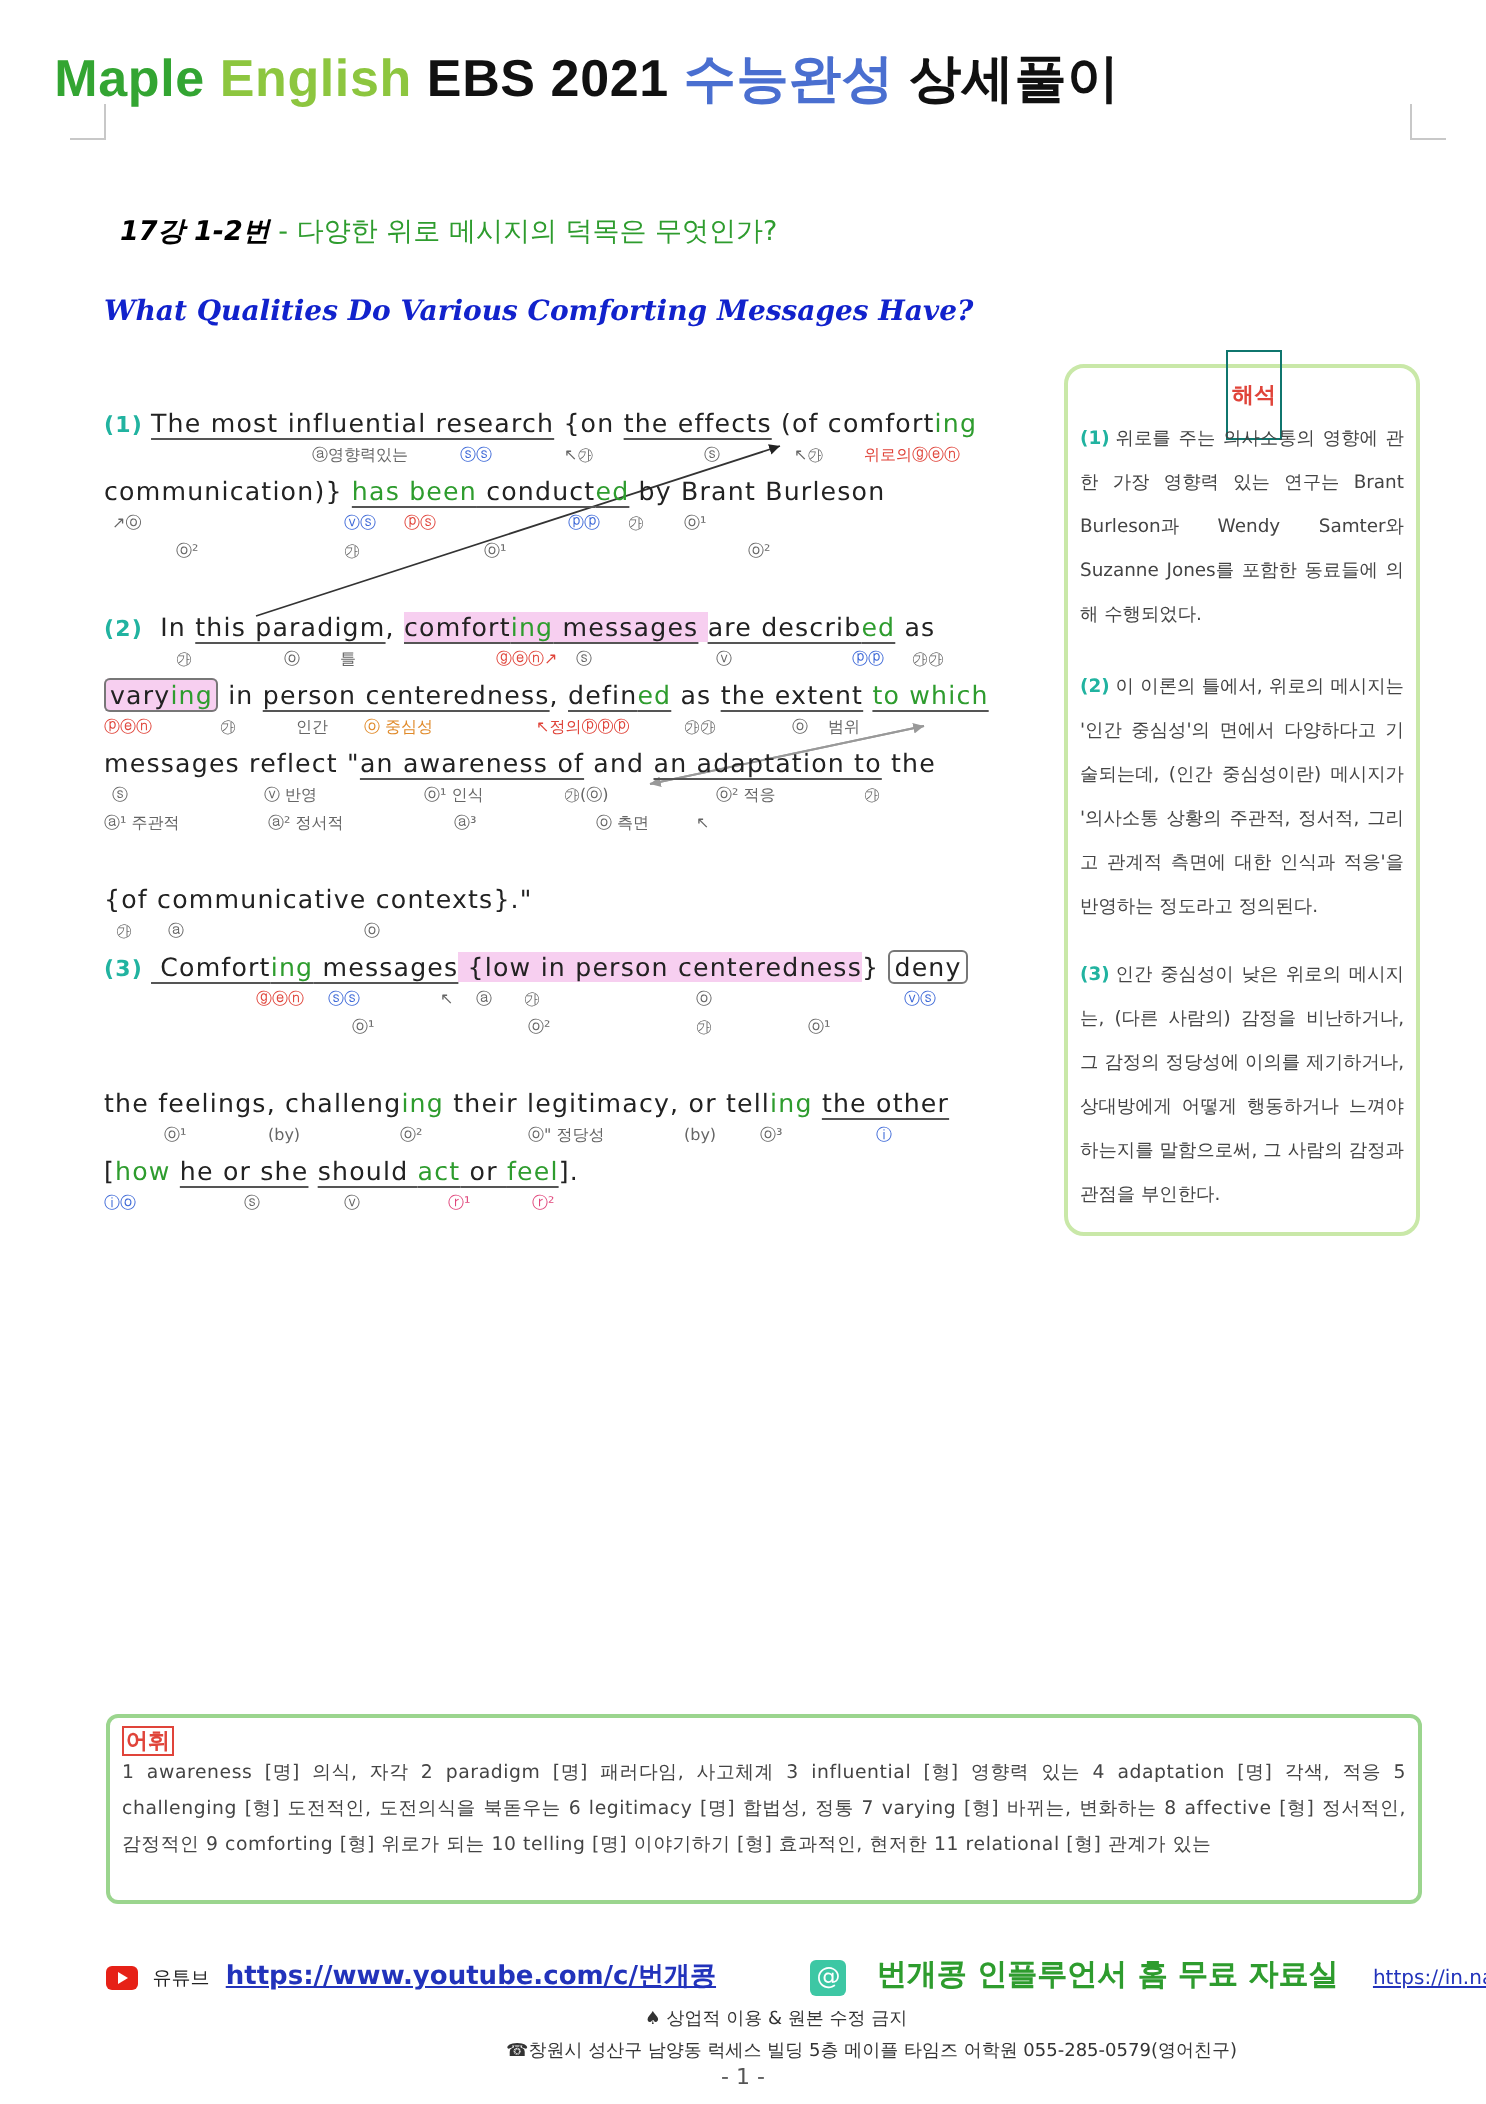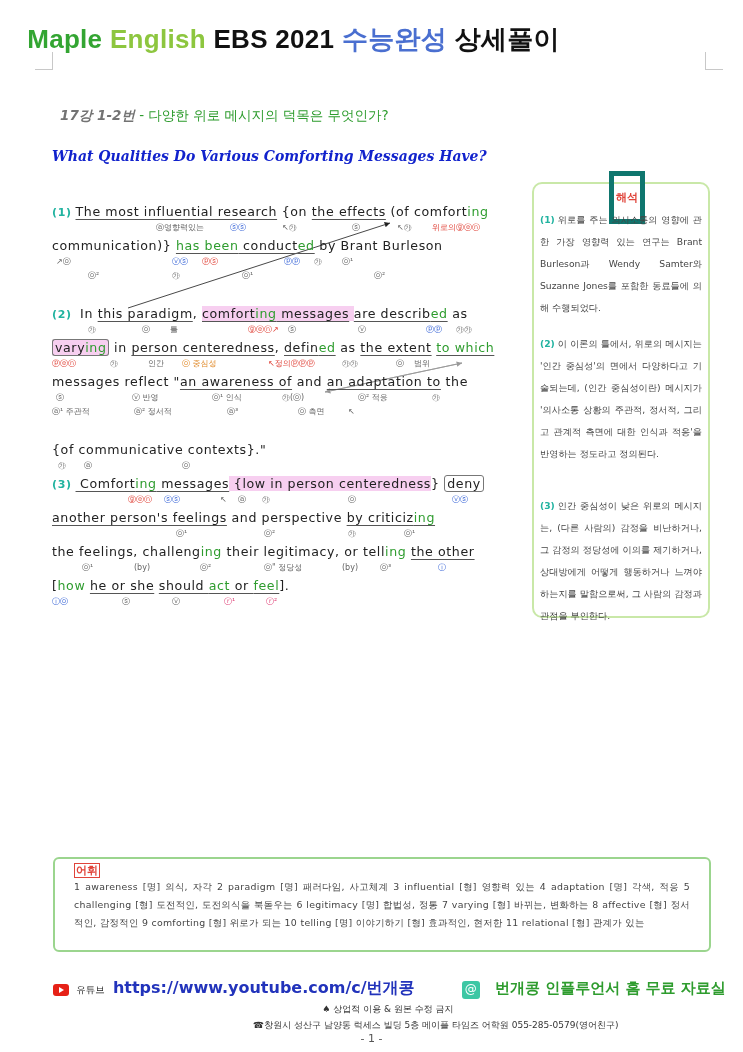--- a/index.html
+++ b/index.html
@@ -12,21 +12,21 @@
     .h-english { color: #8dc63f; }
     .h-ebs { color: #111; }
     .h-suneung { color: #4a6fd0; }
     .h-detail { color: #111; }
 
     .crop { position: absolute; width: 18px; height: 18px; border-color: #c8c8c8; border-style: solid; }
     .crop-tl { top: 52px; left: 35px; border-width: 0 1px 1px 0; }
     .crop-tr { top: 52px; left: 705px; border-width: 0 0 1px 1px; }
 
     .subtitle { position: absolute; top: 107px; left: 60px; font-size: 13.5px; }
-    .subtitle .num { color: #737373; font-weight: bold; font-style: italic; }
+    .subtitle .num { color: #000000; font-weight: bold; font-style: italic; }
     .subtitle .ko { color: #2e9c2e; }
 
     .en-title { position: absolute; top: 148px; left: 52px; font-family: "DejaVu Serif", serif;
       font-weight: bold; font-style: italic; color: #1122cc; font-size: 14px; }
 
     .passage { position: absolute; top: 202px; left: 52px; width: 440px; }
     .line { height: 34px; position: relative; white-space: nowrap; }
     .en { font-family: "DejaVu Sans", sans-serif; font-size: 12.6px; letter-spacing: 0.6px; color: #222; line-height: 20px; height: 20px; display: block; }
     .ann { font-size: 8px; color: #666; line-height: 12px; height: 12px; display: block; position: relative; }
     .ann span { position: absolute; top: 0; }
@@ -38,35 +38,35 @@
     .red { color: #e0443a; }
     .blue { color: #3f6ad8; }
     .orange { color: #e08a2a; }
     .pinkc { color: #e0447a; }
 
     .arrow-svg { position: absolute; left: 0; top: 0; width: 743px; height: 1052px; pointer-events: none; }
 
     .side-box { position: absolute; top: 182px; left: 532px; width: 178px; height: 436px;
       border: 2px solid #c9e8a8; border-radius: 10px; padding: 6px 6px 6px 6px; background: #fff; }
     .side-title { text-align: center; color: #e0443a; font-size: 11px; font-weight: bold; margin-bottom: 4px; }
-    .side-title span { border: 5px solid #0f766e; padding: 15px 2px; margin-left: 12px; }
+    .side-title span { border: 1px solid #0f766e; padding: 15px 2px; margin-left: 12px; }
     .side-para { font-size: 9.2px; line-height: 22px; color: #444; text-align: justify; margin-bottom: 14px; }
     .side-para .pn { color: #21b3a0; font-weight: bold; margin-right: 3px; }
 
     .vocab-box { position: absolute; top: 857px; left: 53px; width: 658px; height: 95px;
-      border: 2px solid #9bd58e; border-radius: 6px; padding: 4px 19px; }
+      border: 2px solid #9bd58e; border-radius: 6px; padding: 4px 6px; }
     .vocab-title { color: #e0443a; font-weight: bold; font-size: 11px; }
     .vocab-title span { border: 1px solid #e0443a; padding: 0 1px; }
     .vocab-text { font-size: 9.4px; line-height: 18px; color: #444; letter-spacing: 0.3px; text-align: justify; }
 
     .footer1 { position: absolute; top: 978px; left: 53px; width: 670px; height: 18px; font-size: 10px; white-space: nowrap; }
     .yt-icon { display: inline-block; width: 16px; height: 12px; background: #e62117; border-radius: 3px; position: relative; vertical-align: middle; }
     .yt-icon::after { content: ""; position: absolute; left: 6px; top: 3px; border-left: 5px solid #fff; border-top: 3px solid transparent; border-bottom: 3px solid transparent; }
     .yt-label { color: #222; margin: 0 5px 0 4px; font-size: 9.5px; }
-    .yt-link { color: #2233bb; font-weight: bold; font-size: 16px; }
+    .yt-link { color: #2233bb; font-weight: bold; text-decoration: underline; font-size: 13px; }
     .nv-icon { display: inline-block; width: 18px; height: 18px; background: #3dc7a4; border-radius: 3px; color: #fff; text-align: center; font-size: 12px; line-height: 16px; vertical-align: middle; margin-left: 44px; }
     .nv-label { color: #2e9c2e; font-weight: bold; margin: 0 14px 0 12px; font-size: 15px; }
     .nv-link { color: #2233bb; text-decoration: underline; font-size: 10px; }
 
     .footer2 { position: absolute; top: 1003px; left: 53px; width: 670px; font-size: 9px; color: #333; white-space: nowrap; text-align: center; }
     .footer2 .addr { position: absolute; left: 200px; top: 0; margin-top: 16px; }
 
     .page-num { position: absolute; top: 1032px; left: 0; width: 743px; text-align: center; font-size: 11px; color: #555; }
   </style>
 </head>
@@ -203,21 +203,20 @@
       <span style="left:112px" class="blue">ⓢⓢ</span>
       <span style="left:168px">↖</span>
       <span style="left:186px">ⓐ</span>
       <span style="left:210px">㉮</span>
       <span style="left:296px">ⓞ</span>
       <span style="left:400px" class="blue">ⓥⓢ</span>
     </span>
   </div>
 
   <div class="line">
-    <span class="en"><span class="u">another person's feelings</span><span> and perspective </span><span class="u">by criticiz</span><span class="u g">ing</span></span>
     <span class="ann">
       <span style="left:124px">ⓞ¹</span>
       <span style="left:212px">ⓞ²</span>
       <span style="left:296px">㉮</span>
       <span style="left:352px">ⓞ¹</span>
     </span>
   </div>
 
   <div class="line">
     <span class="en"><span>the feelings, challeng</span><span class="g">ing</span><span> their legitimacy, or tell</span><span class="g">ing</span><span> </span><span class="u">the other</span></span>
@@ -240,21 +239,21 @@
       <span style="left:120px">ⓥ</span>
       <span style="left:172px" class="pinkc">ⓡ¹</span>
       <span style="left:214px" class="pinkc">ⓡ²</span>
     </span>
   </div>
 </main>
 
 <aside class="side-box">
   <div class="side-title"><span>해석</span></div>
   <p class="side-para"><span class="pn">(1)</span><span>위로를 주는 의사소통의 영향에 관한 가장 영향력 있는 연구는 Brant Burleson과 Wendy Samter와 Suzanne Jones를 포함한 동료들에 의해 수행되었다.</span></p>
-  <p class="side-para" style="margin-bottom:30px"><span class="pn">(2)</span><span>이 이론의 틀에서, 위로의 메시지는 '인간 중심성'의 면에서 다양하다고 기술되는데, (인간 중심성이란) 메시지가 '의사소통 상황의 주관적, 정서적, 그리고 관계적 측면에 대한 인식과 적응'을 반영하는 정도라고 정의된다.</span></p>
+  <p class="side-para" style="margin-bottom:12px"><span class="pn">(2)</span><span>이 이론의 틀에서, 위로의 메시지는 '인간 중심성'의 면에서 다양하다고 기술되는데, (인간 중심성이란) 메시지가 '의사소통 상황의 주관적, 정서적, 그리고 관계적 측면에 대한 인식과 적응'을 반영하는 정도라고 정의된다.</span></p>
   <p class="side-para"><span class="pn">(3)</span><span>인간 중심성이 낮은 위로의 메시지는, (다른 사람의) 감정을 비난하거나, 그 감정의 정당성에 이의를 제기하거나, 상대방에게 어떻게 행동하거나 느껴야 하는지를 말함으로써, 그 사람의 감정과 관점을 부인한다.</span></p>
 </aside>
 
 <section class="vocab-box">
   <div class="vocab-title"><span>어휘</span></div>
   <p class="vocab-text">1 awareness [명] 의식, 자각 2 paradigm [명] 패러다임, 사고체계 3 influential [형] 영향력 있는 4 adaptation [명] 각색, 적응 5 challenging [형] 도전적인, 도전의식을 북돋우는 6 legitimacy [명] 합법성, 정통 7 varying [형] 바뀌는, 변화하는 8 affective [형] 정서적인, 감정적인 9 comforting [형] 위로가 되는 10 telling [명] 이야기하기 [형] 효과적인, 현저한 11 relational [형] 관계가 있는</p>
 </section>
 
 <footer>
   <div class="footer1">

